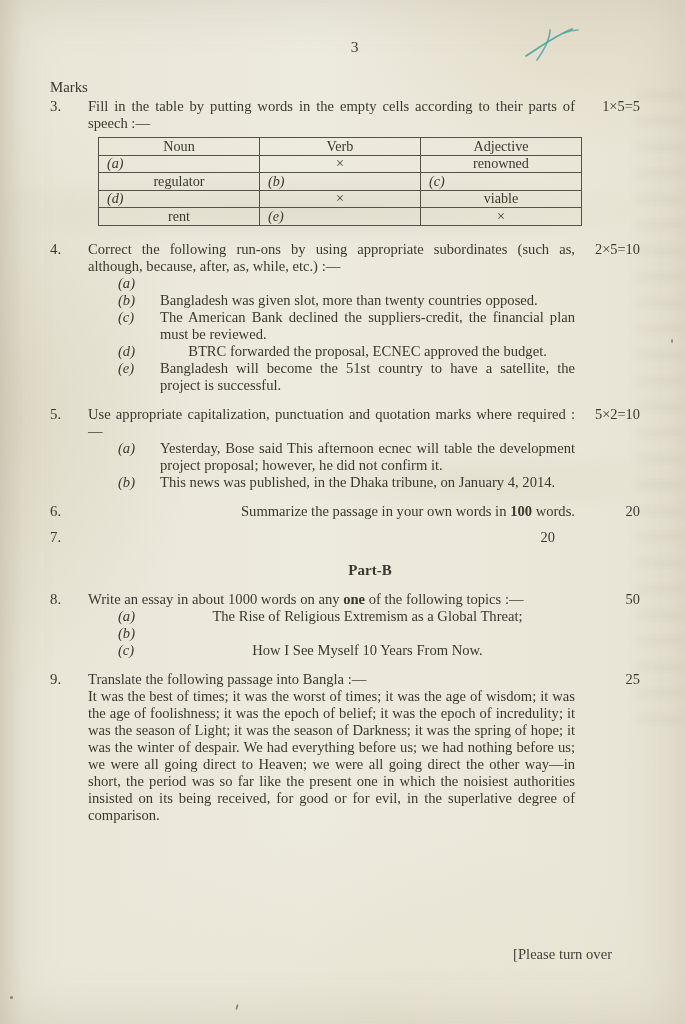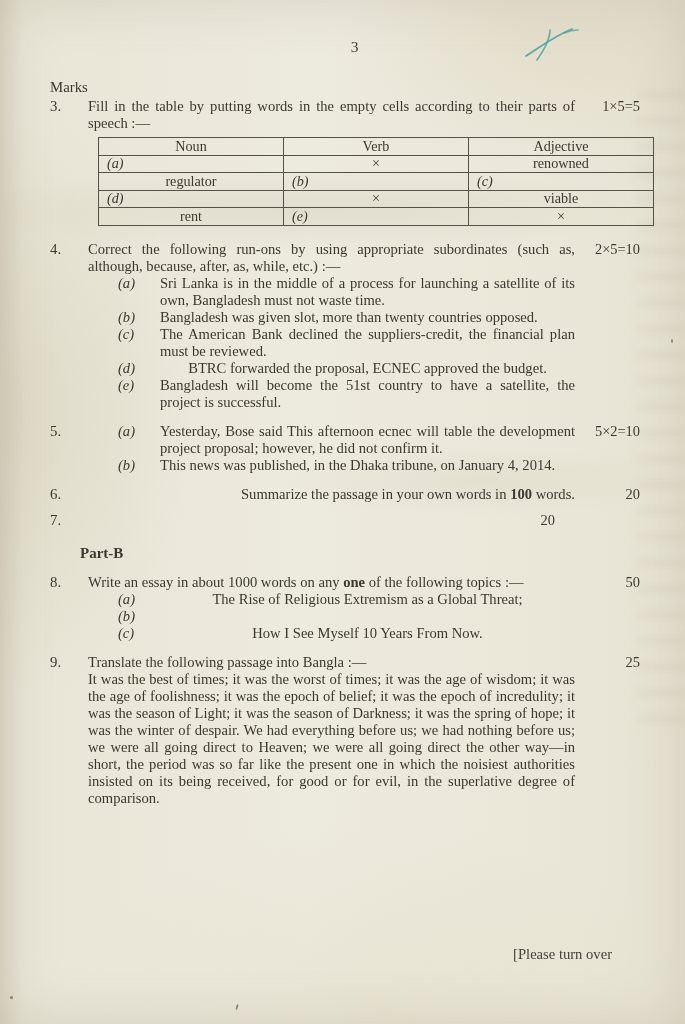--- a/index.html
+++ b/index.html
@@ -32,30 +32,30 @@
   .q { display:grid; grid-template-columns:38px 487px 1fr; margin-top:12px; align-items:start; }
   .q-no { font-size:14.8px; }
   .q-body { text-align:justify; }
   .q-marks { text-align:right; padding-right:20px; white-space:nowrap; font-size:14.4px; }
 
   .sub { display:grid; grid-template-columns:42px 1fr; padding-left:30px; }
   .sub-label { font-style:italic; }
   .sub-text { text-align:justify; }
   .sub-text.noj { text-align:center; }
 
-  .pos-table { border-collapse:collapse; margin:5px 0 3px 10px; width:556px; table-layout:fixed; }
+  .pos-table { border-collapse:collapse; margin:5px 0 3px 10px; width:484px; table-layout:fixed; }
   .pos-table th, .pos-table td {
     border:1.2px solid #565148;
     font-weight:normal; text-align:center;
     height:17.5px; line-height:15px; padding:0 4px;
     font-size:14.2px; overflow:hidden;
   }
   .pos-table td.ltr { text-align:left; font-style:italic; padding-left:8px; }
 
-  .part-heading { text-align:left; font-weight:bold; margin-top:16px; margin-bottom:2px; font-size:15px; padding-left:30px; }
+  .part-heading { text-align:center; font-weight:bold; margin-top:16px; margin-bottom:2px; font-size:15px; padding-left:30px; }
 
   b.ink { font-weight:bold; }
   i.ink { font-style:italic; }
 
   .passage { text-align:justify; margin-top:0; }
 
   .footer-note {
     position:absolute; left:0; right:73px; top:946px;
     text-align:right; font-size:14.6px; color:#45423a;
   }
@@ -130,21 +130,20 @@
       </div>
       <div class="q-marks">1×5=5</div>
     </div>
 
     <div class="q">
       <div class="q-no">4.</div>
       <div>
         <div class="q-body">Correct the following run-ons by using appropriate subordinates (such as, although, because, after, as, while, etc.) :—</div>
         <div class="sub">
           <span class="sub-label">(a)</span>
-          <span class="sub-text">Sri Lanka is in the middle of a process for launching a satellite of its own, Bangladesh must not waste time.</span>
         </div>
         <div class="sub">
           <span class="sub-label">(b)</span>
           <span class="sub-text">Bangladesh was given slot, more than twenty countries opposed.</span>
         </div>
         <div class="sub">
           <span class="sub-label">(c)</span>
           <span class="sub-text">The American Bank declined the suppliers-credit, the financial plan must be reviewed.</span>
         </div>
         <div class="sub">
@@ -155,20 +154,21 @@
           <span class="sub-label">(e)</span>
           <span class="sub-text">Bangladesh will become the 51st country to have a satellite, the project is successful.</span>
         </div>
       </div>
       <div class="q-marks">2×5=10</div>
     </div>
 
     <div class="q">
       <div class="q-no">5.</div>
       <div>
+        <div class="q-body">Use appropriate capitalization, punctuation and quotation marks where required :—</div>
         <div class="sub">
           <span class="sub-label">(a)</span>
           <span class="sub-text">Yesterday, Bose said This afternoon ecnec will table the development project proposal; however, he did not confirm it.</span>
         </div>
         <div class="sub">
           <span class="sub-label">(b)</span>
           <span class="sub-text">This news was published, in the Dhaka tribune, on January 4, 2014.</span>
         </div>
       </div>
       <div class="q-marks">5×2=10</div>

